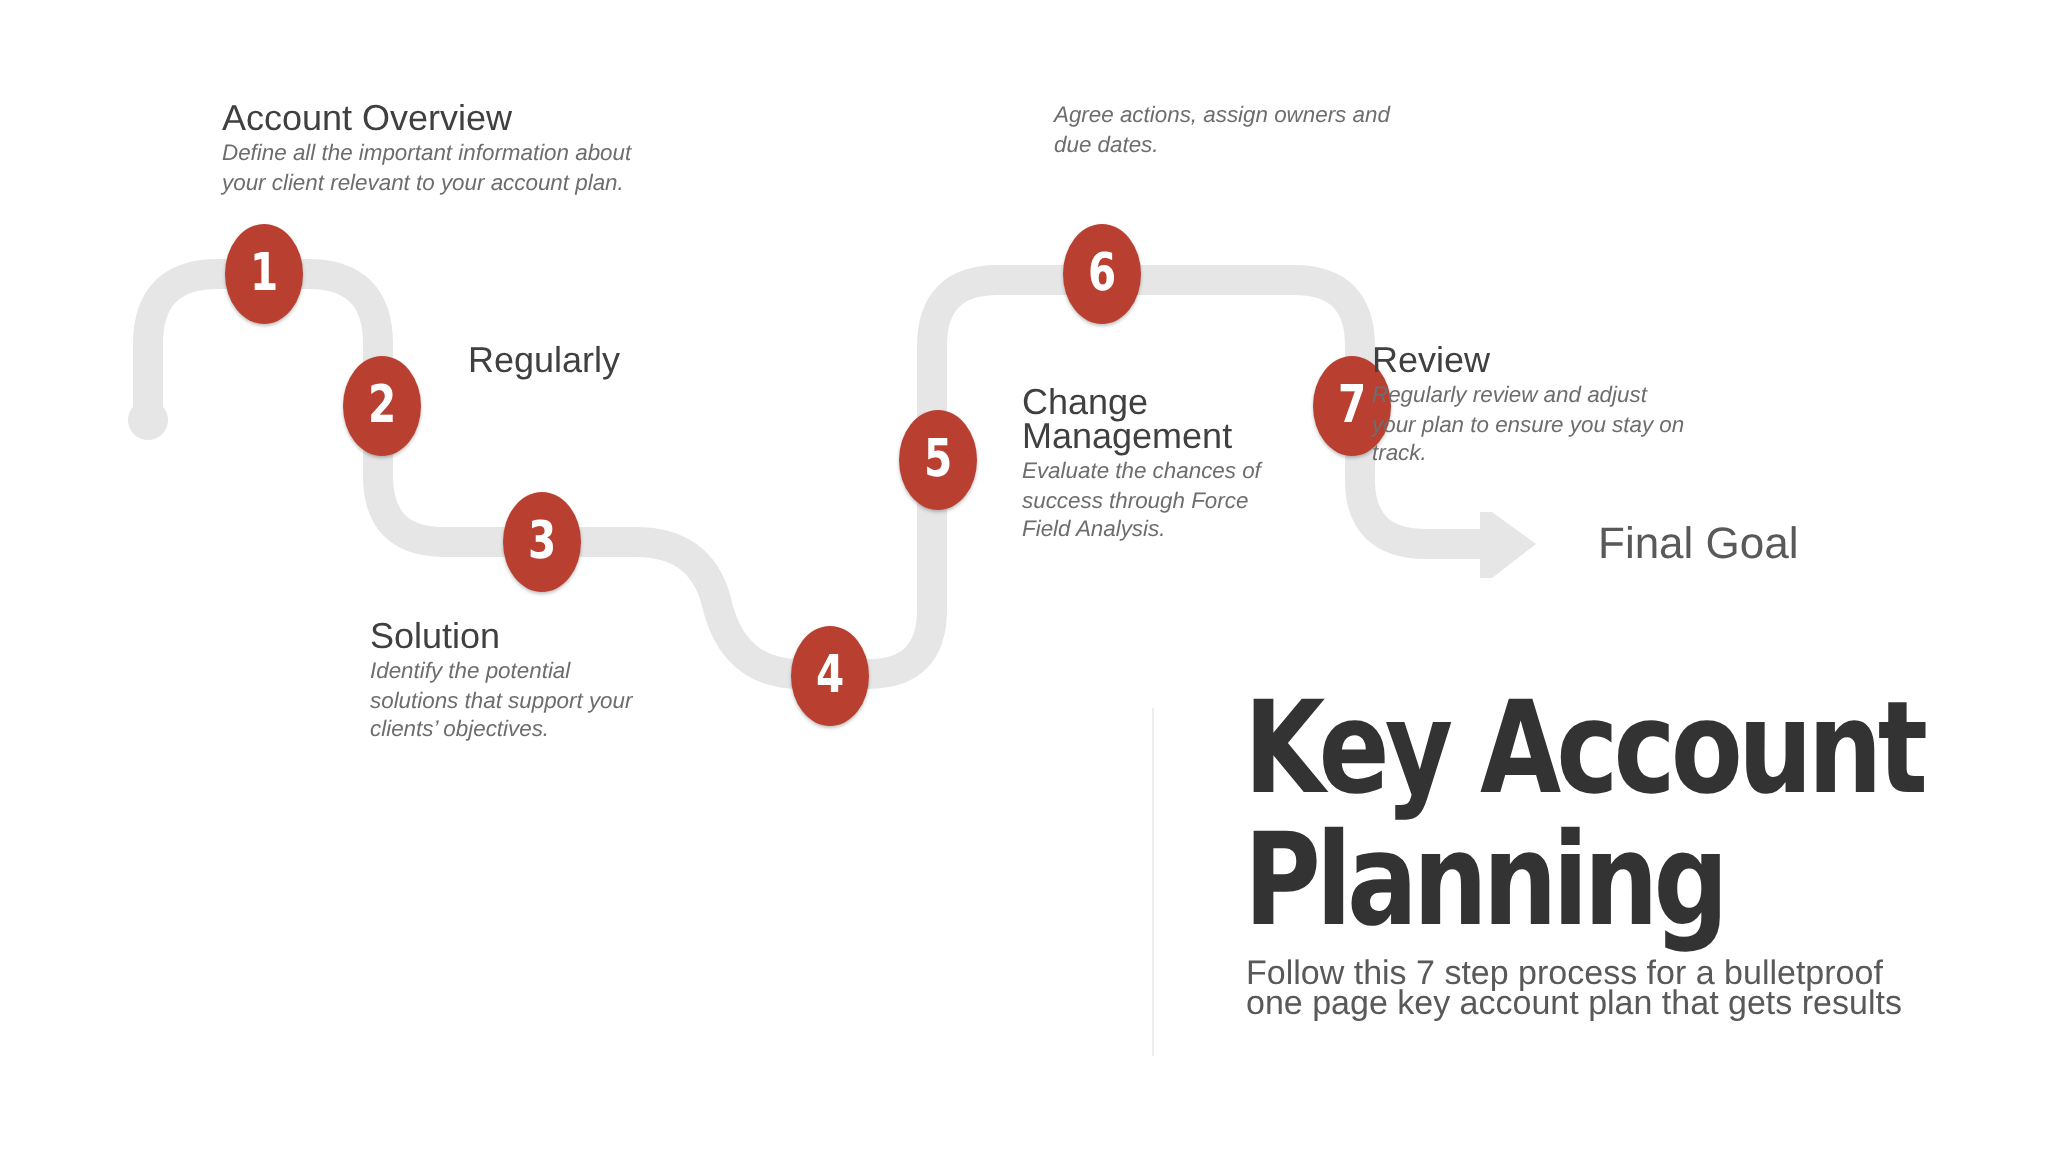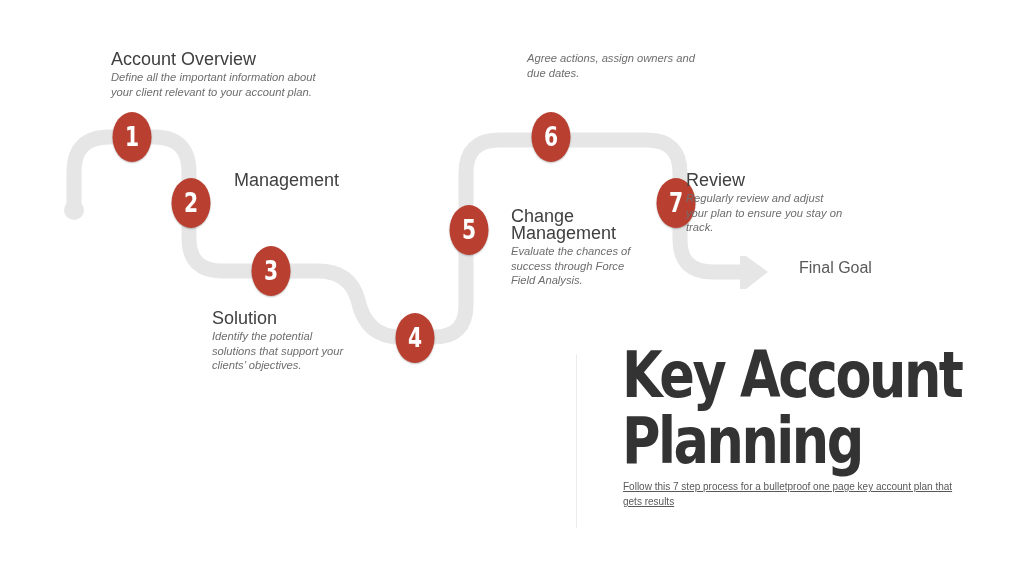--- a/index.html
+++ b/index.html
@@ -7,27 +7,27 @@
          font-family: "Liberation Sans", "DejaVu Sans", sans-serif; color: #404040; }
   .path-svg { position: absolute; left: 0; top: 0; width: 1024px; height: 576px; }
   .step-num { position: absolute; width: 50px; height: 50px; border-radius: 50%;
               background: #b94031; color: #ffffff; display: flex; align-items: center;
               justify-content: center; font-family: "DejaVu Sans", sans-serif;
               font-weight: bold; font-size: 26px; transform: scaleX(0.78);
               box-shadow: 0 1px 2px rgba(0,0,0,0.25); }
   .step-text { position: absolute; }
   .step-title { font-size: 18px; color: #404040; line-height: 17px; margin-bottom: 2px; }
   .step-desc { font-size: 11.2px; color: #6d6d6d; line-height: 14.5px; font-style: italic; }
-  .final-goal { position: absolute; left: 799px; top: 259px; font-size: 16px; color: #595959; }
+  .final-goal { position: absolute; left: 799px; top: 259px; font-size: 22px; color: #595959; }
   .divider { position: absolute; left: 576px; top: 354px; width: 1px; height: 174px; background: #ededed; }
   .main-title { position: absolute; left: 622px; top: 342px; font-family: "DejaVu Sans", sans-serif;
                 font-weight: bold; font-size: 64px; line-height: 66px; color: #333333;
                 letter-spacing: -3px; transform: scaleX(0.82); transform-origin: left top; white-space: nowrap; }
-  .subtitle { position: absolute; left: 623px; top: 479px; width: 340px; font-size: 10px;
-              line-height: 15px; color: #595959; text-decoration: underline; }
+  .subtitle { position: absolute; left: 623px; top: 479px; width: 340px; font-size: 17px;
+              line-height: 15px; color: #595959; }
 </style>
 </head>
 <body>
 
 <svg class="path-svg" viewBox="0 0 1024 576">
   <path fill="none" stroke="#e6e6e6" stroke-width="15" stroke-linecap="butt" stroke-linejoin="round" d="M74 210 L74 172 Q74 137 109 137 L154 137 Q189 137 189 172 L189 238 Q189 271 222 271 L318 271
        Q350 271 358 300 Q366 337 400 337 L434 337 Q466 337 466 305 L466 173 Q466 140 499 140 L647 140
        Q680 140 680 173 L680 240 Q680 272 713 272 L752 272"></path>
   <circle cx="74" cy="210" r="10" fill="#e6e6e6"></circle>
   <polygon points="746,256 768,272 746,289 740,289 740,256" fill="#e6e6e6"></polygon>
@@ -39,29 +39,29 @@
 <div class="step-num" style="left:390px;top:313px">4</div>
 <div class="step-num" style="left:444px;top:205px">5</div>
 <div class="step-num" style="left:526px;top:112px">6</div>
 <div class="step-num" style="left:651px;top:178px">7</div>
 
 <div class="step-text" style="left:111px;top:51px;width:210px">
   <div class="step-title">Account Overview</div>
   <div class="step-desc">Define all the important information about your client relevant to your account plan.</div>
 </div>
 <div class="step-text" style="left:234px;top:172px;width:150px">
-  <div class="step-title">Management</div>
+  <div class="step-title">Regularly</div>
 </div>
-<div class="step-text" style="left:212px;top:310px;width:135px">
+<div class="step-text" style="left:185px;top:310px;width:135px">
   <div class="step-title">Solution</div>
   <div class="step-desc">Identify the potential solutions that support your clients’ objectives.</div>
 </div>
 <div class="step-text" style="left:365px;top:375px;width:145px">
 </div>
-<div class="step-text" style="left:511px;top:208px;width:135px">
+<div class="step-text" style="left:511px;top:193px;width:135px">
   <div class="step-title">Change Management</div>
   <div class="step-desc">Evaluate the chances of success through Force Field Analysis.</div>
 </div>
 <div class="step-text" style="left:527px;top:51px;width:185px">
   <div class="step-desc">Agree actions, assign owners and due dates.</div>
 </div>
 <div class="step-text" style="left:686px;top:172px;width:160px">
   <div class="step-title">Review</div>
   <div class="step-desc">Regularly review and adjust your plan to ensure you stay on track.</div>
 </div>

